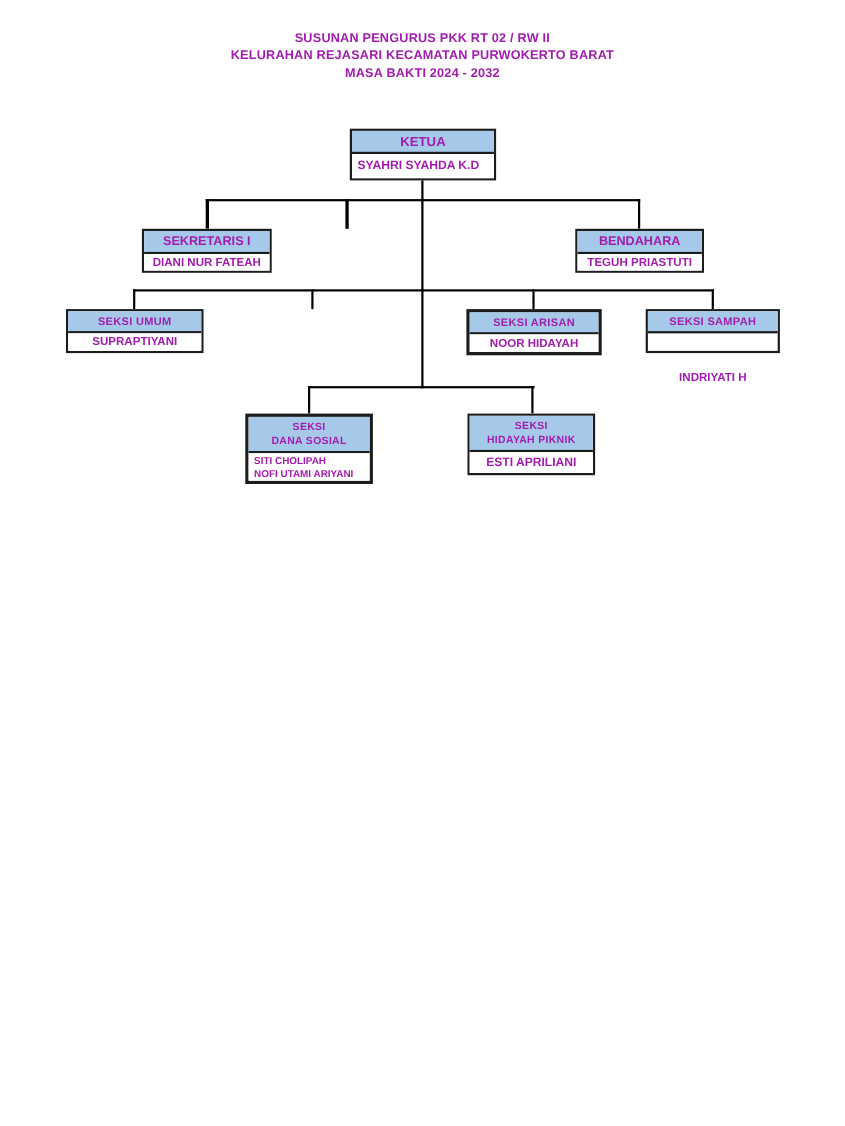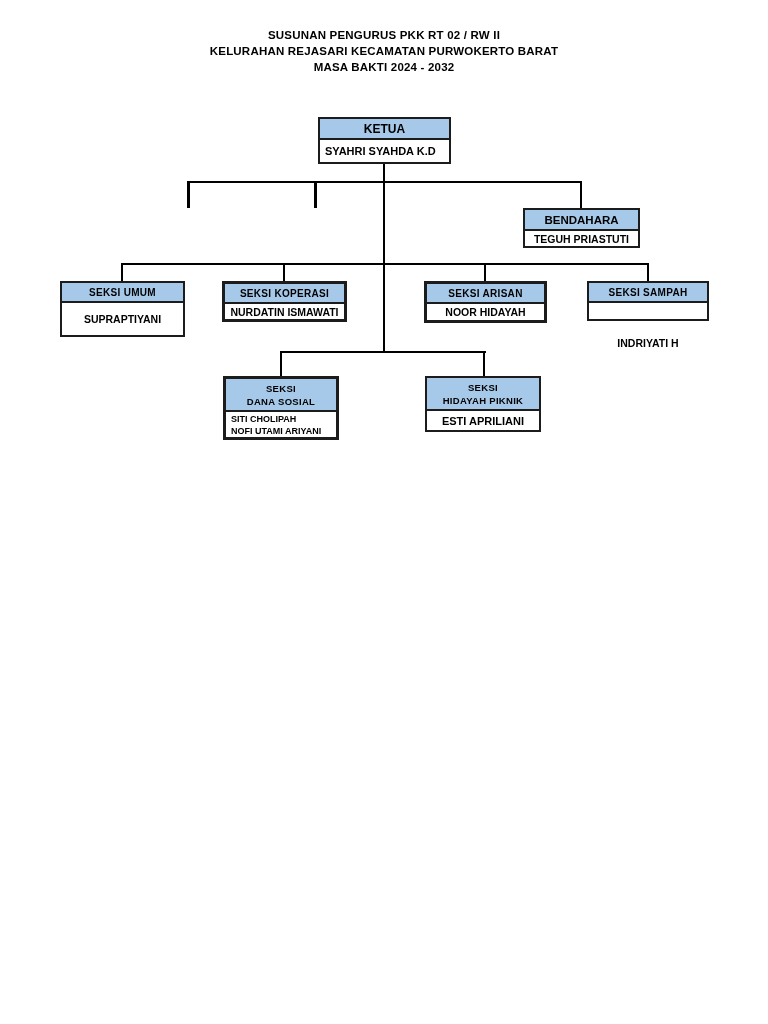--- a/index.html
+++ b/index.html
@@ -3,21 +3,21 @@
 <meta charset="utf-8">
 <style>
   html, body { margin: 0; padding: 0; background: #ffffff; }
   .page {
     position: relative;
     width: 768px;
     height: 1024px;
     background: #ffffff;
     font-family: "Liberation Sans", sans-serif;
     font-weight: bold;
-    color: #000000;
+    color: #a21caf;
     overflow: hidden;
   }
 
   
   .doc-title {
     position: absolute;
     left: 0;
     top: 27px;
     width: 768px;
     text-align: center;
@@ -78,21 +78,21 @@
   #node-ketua .node-members { font-size: 11px; }
 
   .r2 .node-header { height: 19px; font-size: 11.5px; }
   .r2 .node-members { font-size: 10.5px; }
   #node-sekretaris-i    { left: 129px; top: 208px; width: 118px; height: 40px; }
   #node-sekretaris-ii   { left: 257px; top: 208px; width: 117px; height: 40px; }
   #node-bendahara       { left: 523px; top: 208px; width: 117px; height: 40px; justify-content: space-between; }
 
   .r3 .node-header { height: 18px; font-size: 10px; letter-spacing: 0.3px; }
   .r3 .node-members { font-size: 10.5px; }
-  #node-seksi-umum      { left: 60px;  top: 281px; width: 125px; height: 56px; }
+  #node-seksi-umum      { left: 60px;  top: 281px; width: 125px; height: 40px; }
   #node-seksi-koperasi  { left: 222px; top: 281px; width: 125px; height: 41px; }
   #node-seksi-arisan    { left: 424px; top: 281px; width: 123px; height: 42px; }
   #node-seksi-sampah    { left: 587px; top: 281px; width: 122px; height: 40px; gap: 34px; }
 
   .r4 .node-header { height: 31px; font-size: 9.5px; line-height: 13px; letter-spacing: 0.3px; }
   #node-dana-sosial     { left: 223px; top: 376px; width: 116px; height: 64px; }
   #node-dana-sosial .node-members { font-size: 9px; line-height: 12px; }
   #node-tabungan-piknik { left: 425px; top: 376px; width: 116px; height: 56px; }
   #node-tabungan-piknik .node-members { font-size: 11px; }
 </style>
@@ -123,48 +123,48 @@
 
   <div class="node" id="node-ketua">
     <div class="node-header">
       <span>KETUA</span>
     </div>
     <div class="node-members left">
       <span>SYAHRI SYAHDA K.D</span>
     </div>
   </div>
 
+  <div class="node r2" id="node-sekretaris-i">
+    <div class="node-header">
+      <span>SEKRETARIS I</span>
+    </div>
+    <div class="node-members">
+      <span>DIANI NUR FATEAH</span>
+    </div>
+  </div>
 
 
   <div class="node r2" id="node-bendahara">
     <div class="node-header">
       <span>BENDAHARA</span>
     </div>
     <div class="node-members">
       <span>TEGUH PRIASTUTI</span>
     </div>
   </div>
 
   <div class="node r3" id="node-seksi-umum">
     <div class="node-header">
       <span>SEKSI UMUM</span>
     </div>
     <div class="node-members">
       <span>SUPRAPTIYANI</span>
     </div>
   </div>
 
-  <div class="node r3 thick" id="node-seksi-koperasi">
-    <div class="node-header">
-      <span>SEKSI KOPERASI</span>
-    </div>
-    <div class="node-members">
-      <span>NURDATIN ISMAWATI</span>
-    </div>
-  </div>
 
   <div class="node r3 thick" id="node-seksi-arisan">
     <div class="node-header">
       <span>SEKSI ARISAN</span>
     </div>
     <div class="node-members">
       <span>NOOR HIDAYAH</span>
     </div>
   </div>
 

